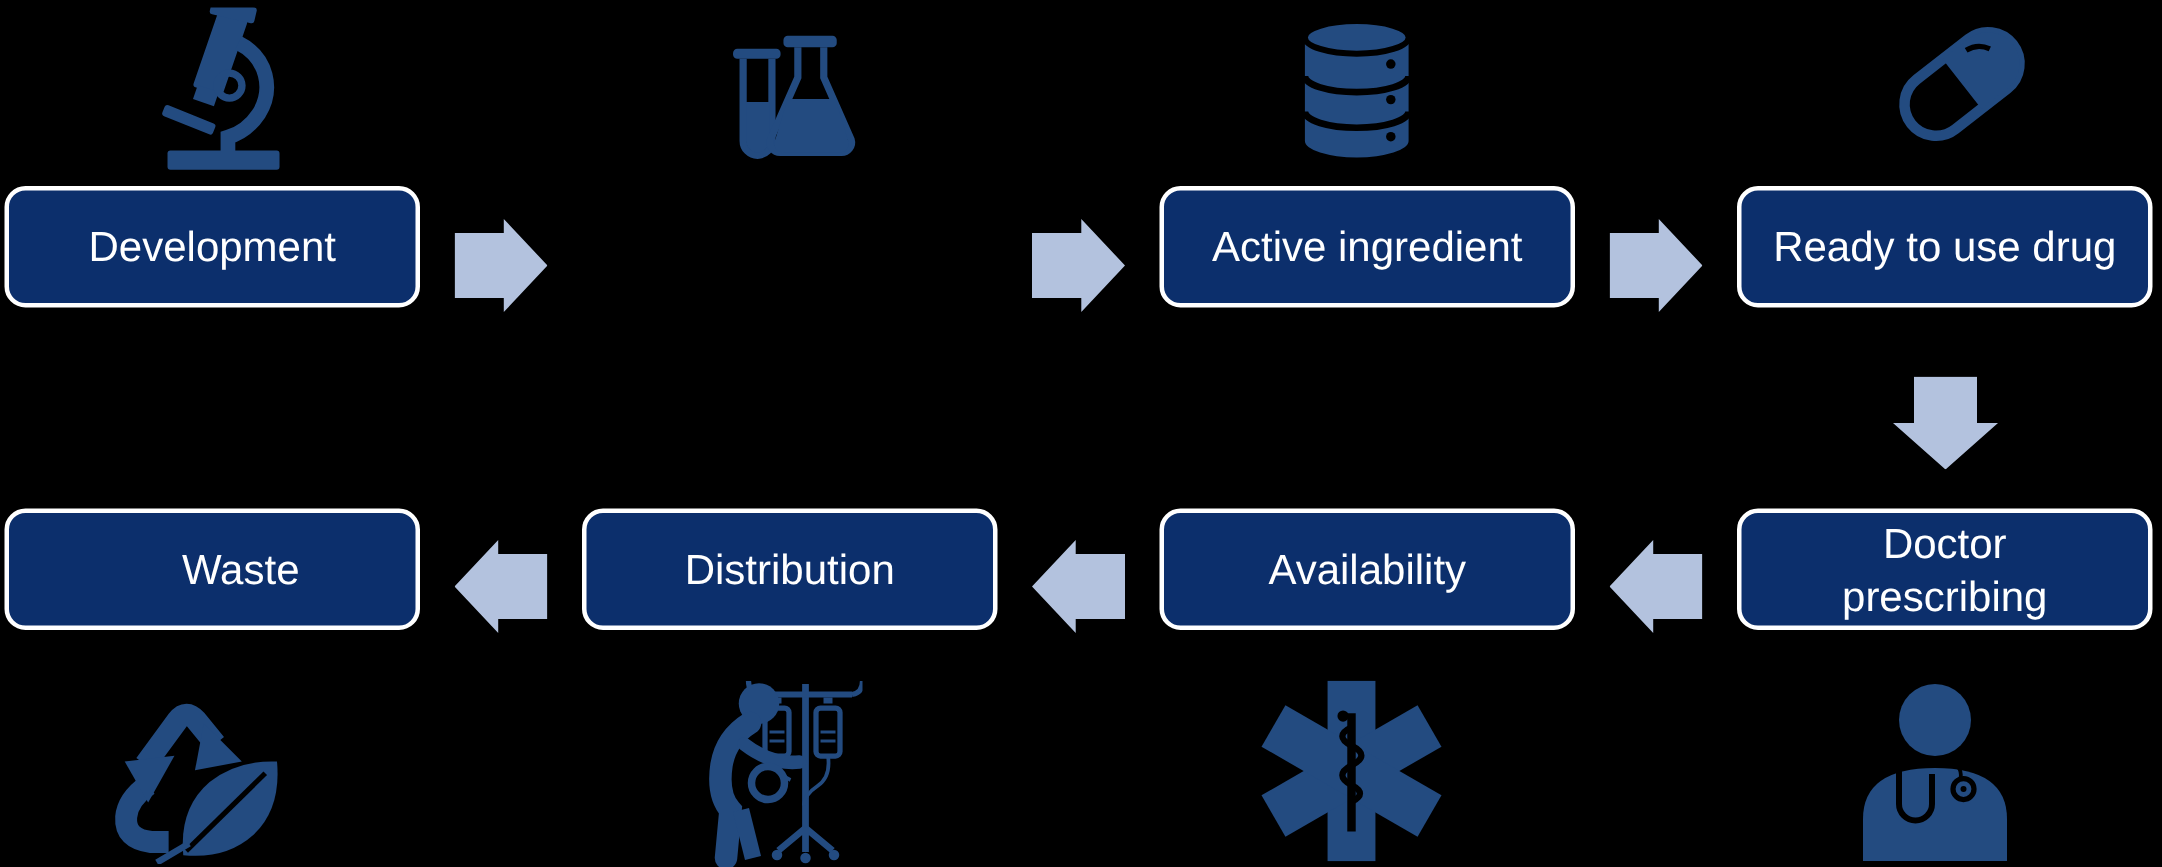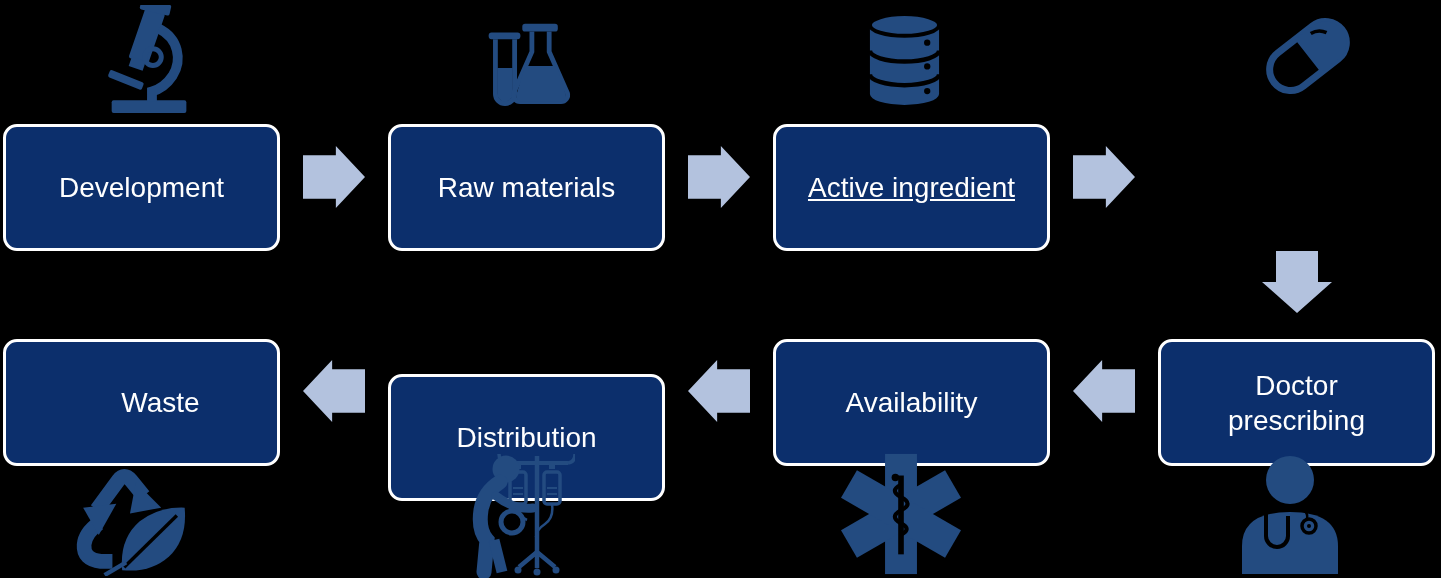--- a/index.html
+++ b/index.html
@@ -2,21 +2,21 @@
 <html style="--background: #000000; --box-fill: #0C2F6C; --box-border: #FFFFFF; --box-text: #FFFFFF; --arrow: #B3C2DE; --icon: #234B80;"><head>
 <meta charset="utf-8">
 <style>
   html,body{margin:0;padding:0;background:#000;}
   .canvas{
     position:relative;width:1441px;height:578px;overflow:hidden;
     background:var(--background,#000);
     font-family:"Liberation Sans",sans-serif;
   }
   .box{
-    position:absolute;width:277px;height:127px;box-sizing:border-box;
+    position:absolute;width:277px;height:81px;box-sizing:border-box;
     background:var(--box-fill,#0C2F6C);
     border:3.5px solid var(--box-border,#FFFFFF);
     border-radius:14px;
     display:flex;align-items:center;justify-content:center;
     color:var(--box-text,#FFFFFF);font-size:28px;line-height:1.25;
     text-align:center;white-space:pre-line;
   }
   .arrow{position:absolute;background:var(--arrow,#B3C2DE);}
   .arrow-right{width:62px;height:62px;
     clip-path:polygon(0 15%,53% 15%,53% 0,100% 50%,53% 100%,53% 85%,0 85%);}
@@ -76,37 +76,37 @@
         <rect x="7" y="29" width="86" height="42" rx="21" fill="none" stroke="currentColor" stroke-width="7"></rect>
         <path d="M50 29 h22 a21 21 0 0 1 0 42 h-22 z" fill="currentColor"></path>
         <path d="M66 34 q9 1 13 9" fill="none" stroke="#000" stroke-width="3.5"></path>
       </g>
     </svg>
   </div>
 
   <div class="box" style="left:3px;top:124px;">
     <span>Development</span>
   </div>
-  <div class="box" style="left:388px;top:124px;">
-    <span>Raw materials</span>
+  <div class="box" style="left:773px;top:124px;">
+    <span>Active ingredient</span>
   </div>
-  <div class="box" style="left:773px;top:124px;text-decoration:underline;">
-    <span>Active ingredient</span>
+  <div class="box" style="left:1158px;top:124px;">
+    <span>Ready to use drug</span>
   </div>
 
   <div class="arrow arrow-right" style="left:303px;top:146px;"></div>
   <div class="arrow arrow-right" style="left:688px;top:146px;"></div>
   <div class="arrow arrow-right" style="left:1073px;top:146px;"></div>
 
   <div class="arrow arrow-down" style="left:1262px;top:251px;"></div>
 
   <div class="box" style="left:3px;top:339px;padding-left:38px;">
     <span>Waste</span>
   </div>
-  <div class="box" style="left:388px;top:339px;margin-top:35px;">
+  <div class="box" style="left:388px;top:339px;">
     <span>Distribution</span>
   </div>
   <div class="box" style="left:773px;top:339px;align-items:center;">
     <span>Availability</span>
   </div>
   <div class="box" style="left:1158px;top:339px;justify-content:center;">
     <span>Doctor
 prescribing</span>
   </div>
 

